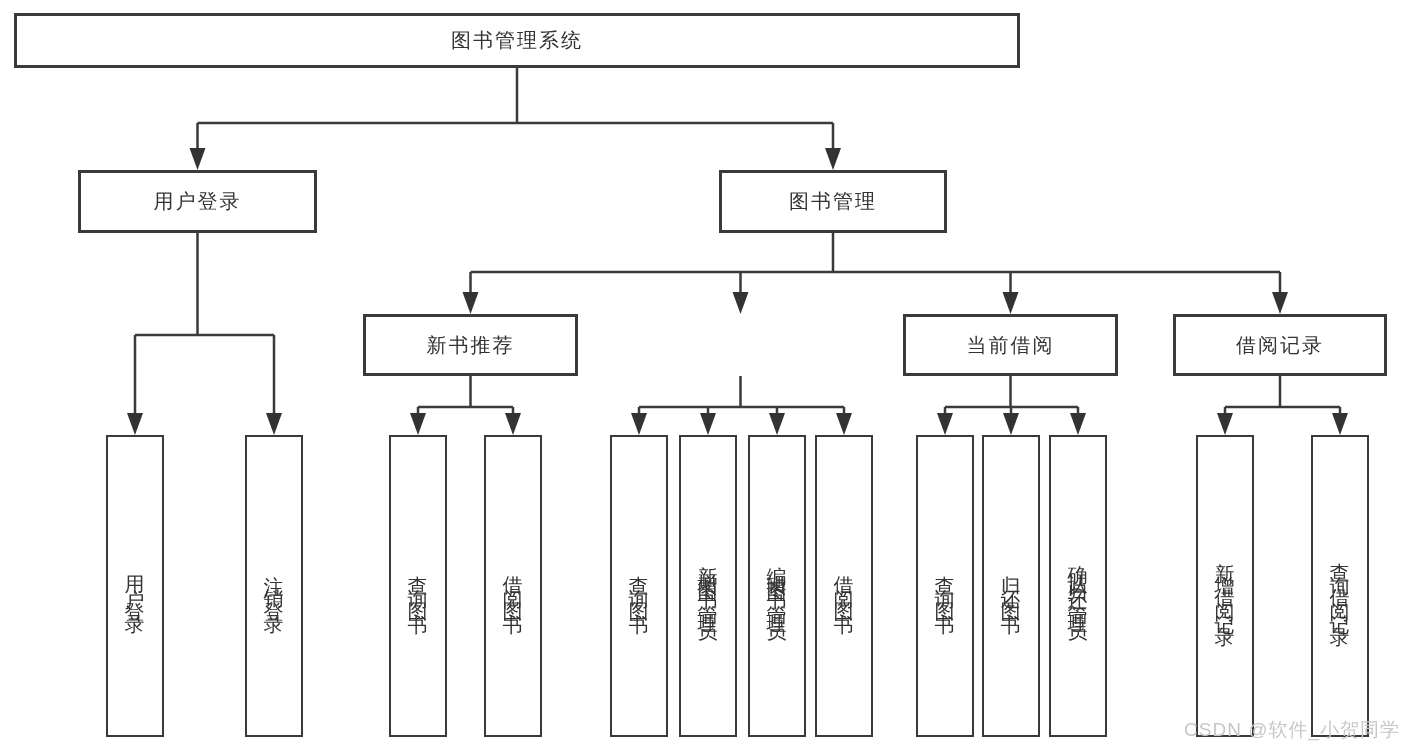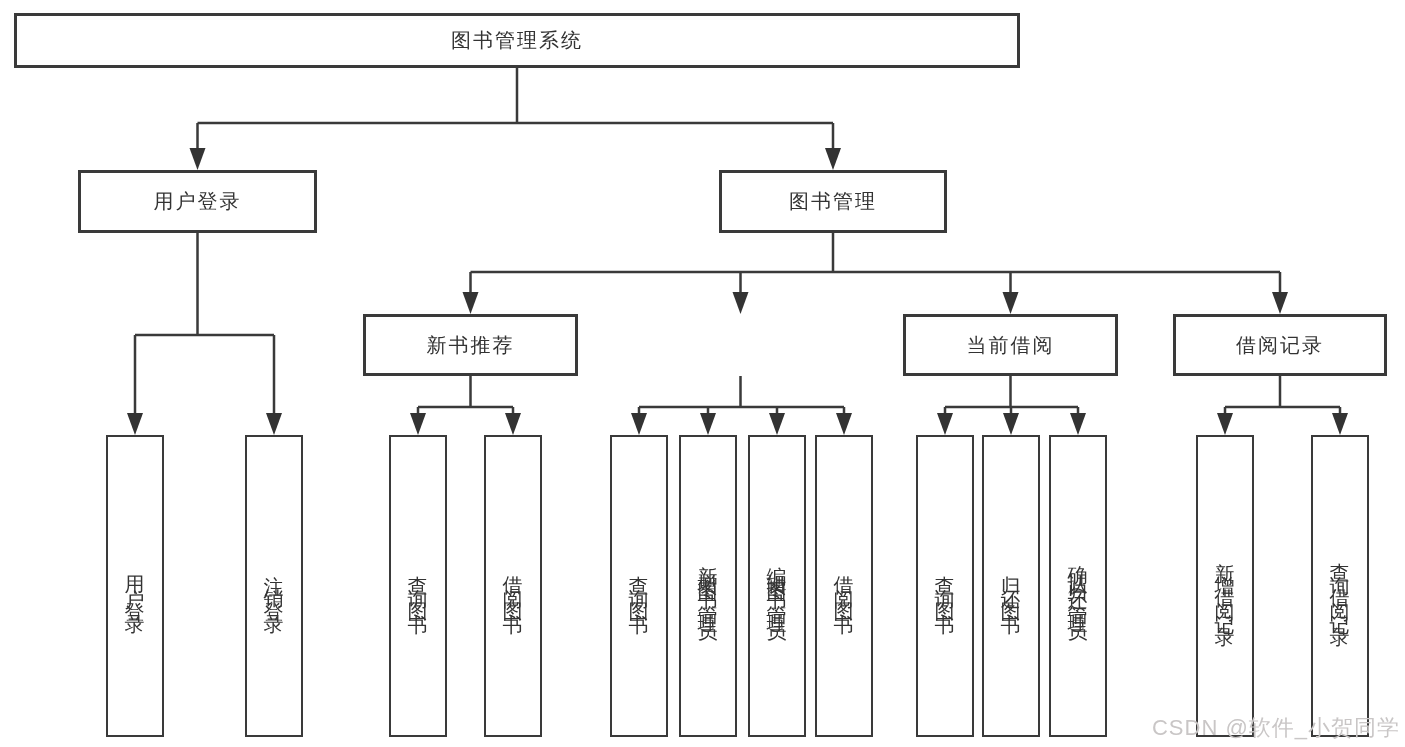--- a/index.html
+++ b/index.html
@@ -61,21 +61,21 @@
   .l8  { left: 815px; }
   .l9  { left: 916px; }
   .l10 { left: 982px; }
   .l11 { left: 1049px; }
   .l12 { left: 1196px; }
   .l13 { left: 1311px; }
   .watermark {
     position: absolute;
     right: 5px;
     bottom: 4px;
-    font-size: 22px;
+    font-size: 19px;
     letter-spacing: 1px;
     color: #c9c6c6;
     z-index: 5;
     white-space: nowrap;
   }
 </style>
 </head>
 <body>
 
 <div class="canvas">

